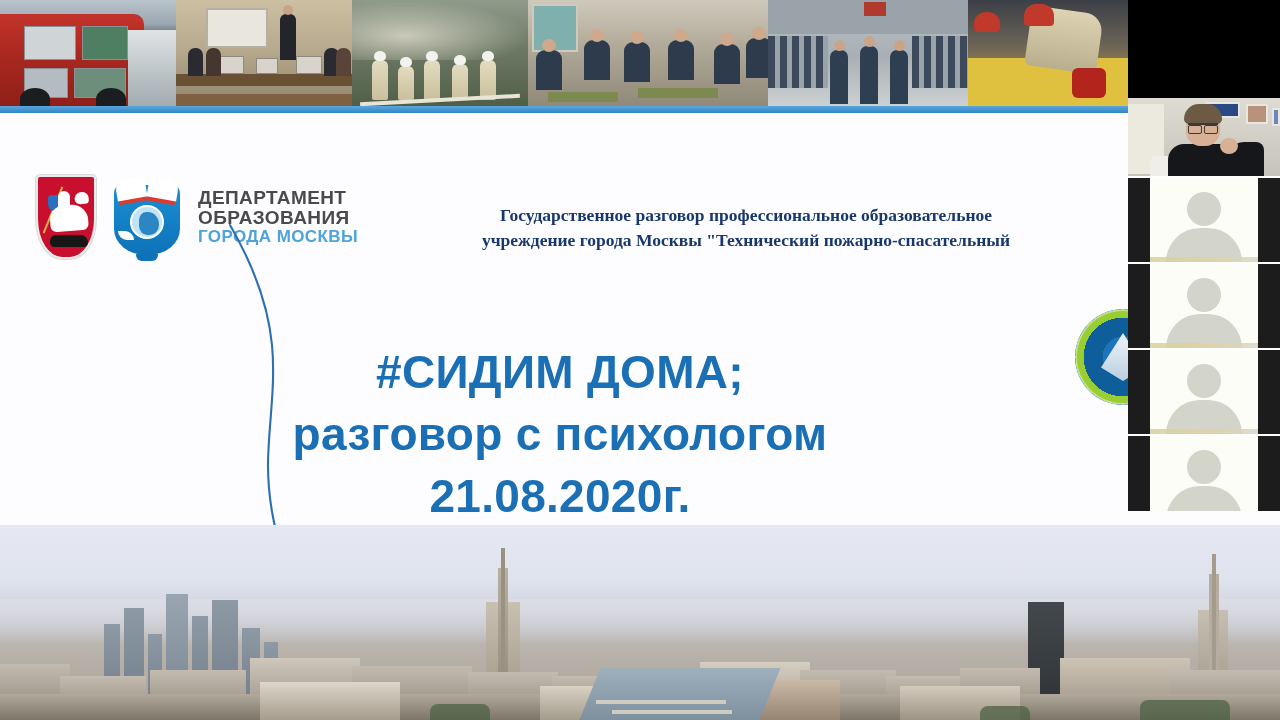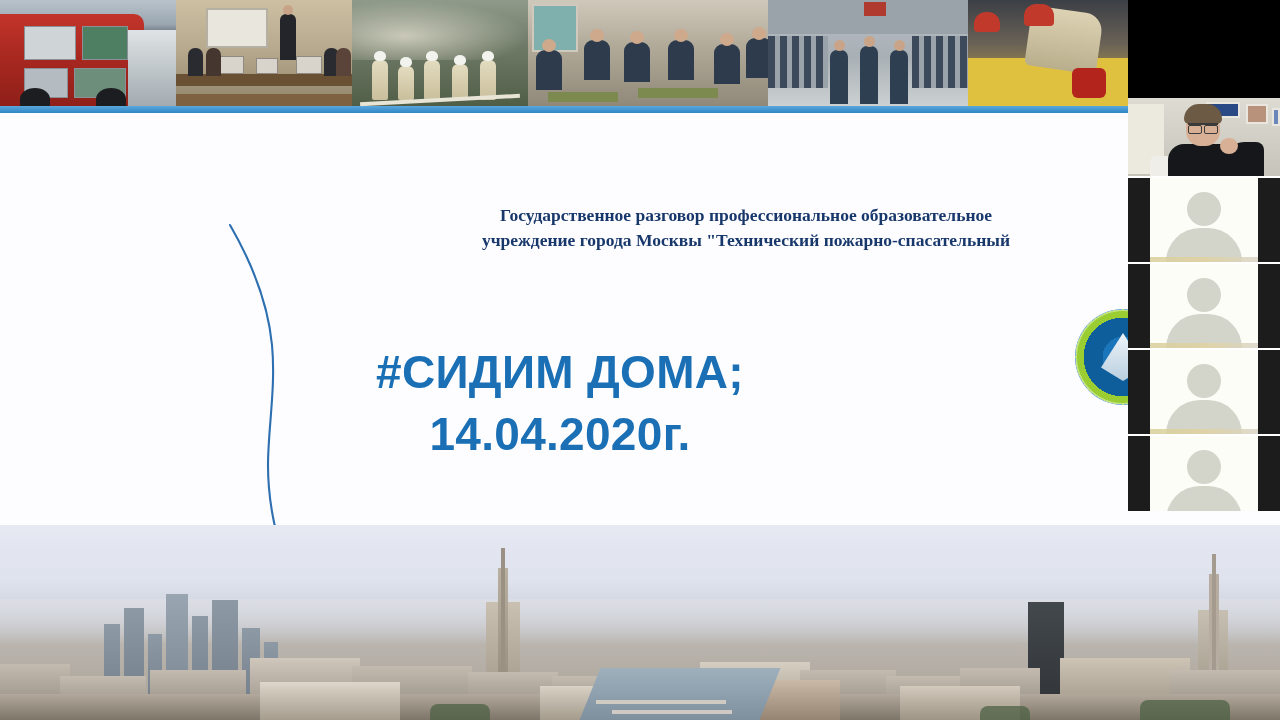--- a/index.html
+++ b/index.html
@@ -265,33 +265,56 @@
       <div class="ph ph-side">
         <div class="man"></div>
           <div class="rail"></div>
           <div class="desk"></div>
       </div>
     </div>
     <div id="banner-rule"></div>
 
     <div id="content">
 
+      <div id="logo-row">
+        <div class="moscow-arms">
+          <div class="lance"></div>
+          <div class="cape"></div>
+          <div class="horse"></div>
+          <div class="rider"></div>
+          <div class="dragon"></div>
+        </div>
+        <div class="doe-logo">
+          <div class="shield"></div>
+          <div class="pageL"></div>
+          <div class="pageR"></div>
+          <div class="globe"></div>
+          <div class="leaf"></div>
+          <div class="base"></div>
+        </div>
+        <div id="doe-text">
+          <span class="l1">ДЕПАРТАМЕНТ</span>
+          <span class="l2">ОБРАЗОВАНИЯ</span>
+          <span class="l3">ГОРОДА МОСКВЫ</span>
+        </div>
+      </div>
 
       <div id="inst">
         <div>Государственное разговор профессиональное образовательное</div>
         <div>учреждение города Москвы "Технический пожарно-спасательный</div>
       </div>
 
       <div id="college-emblem">
         <div class="ce-inner"></div>
       </div>
 
       <div id="title">
         <span class="t1">#СИДИМ ДОМА;</span>
-        <span class="t3">14.04.2020г.</span>
+        <span class="t2">разговор с психологом</span>
+        <span class="t3">21.08.2020г.</span>
       </div>
     </div>
 
     <svg id="ink" viewBox="0 0 1280 500" preserveAspectRatio="none">
       <path d="M230,112 C252,150 268,190 272,232 C276,274 268,316 268,352
                C268,392 276,420 288,466" fill="none" stroke="#2d6fb0" stroke-width="2.1" stroke-linecap="round"></path>
     </svg>
 
     <div id="skyline">
       <div class="sky-haze"></div>

